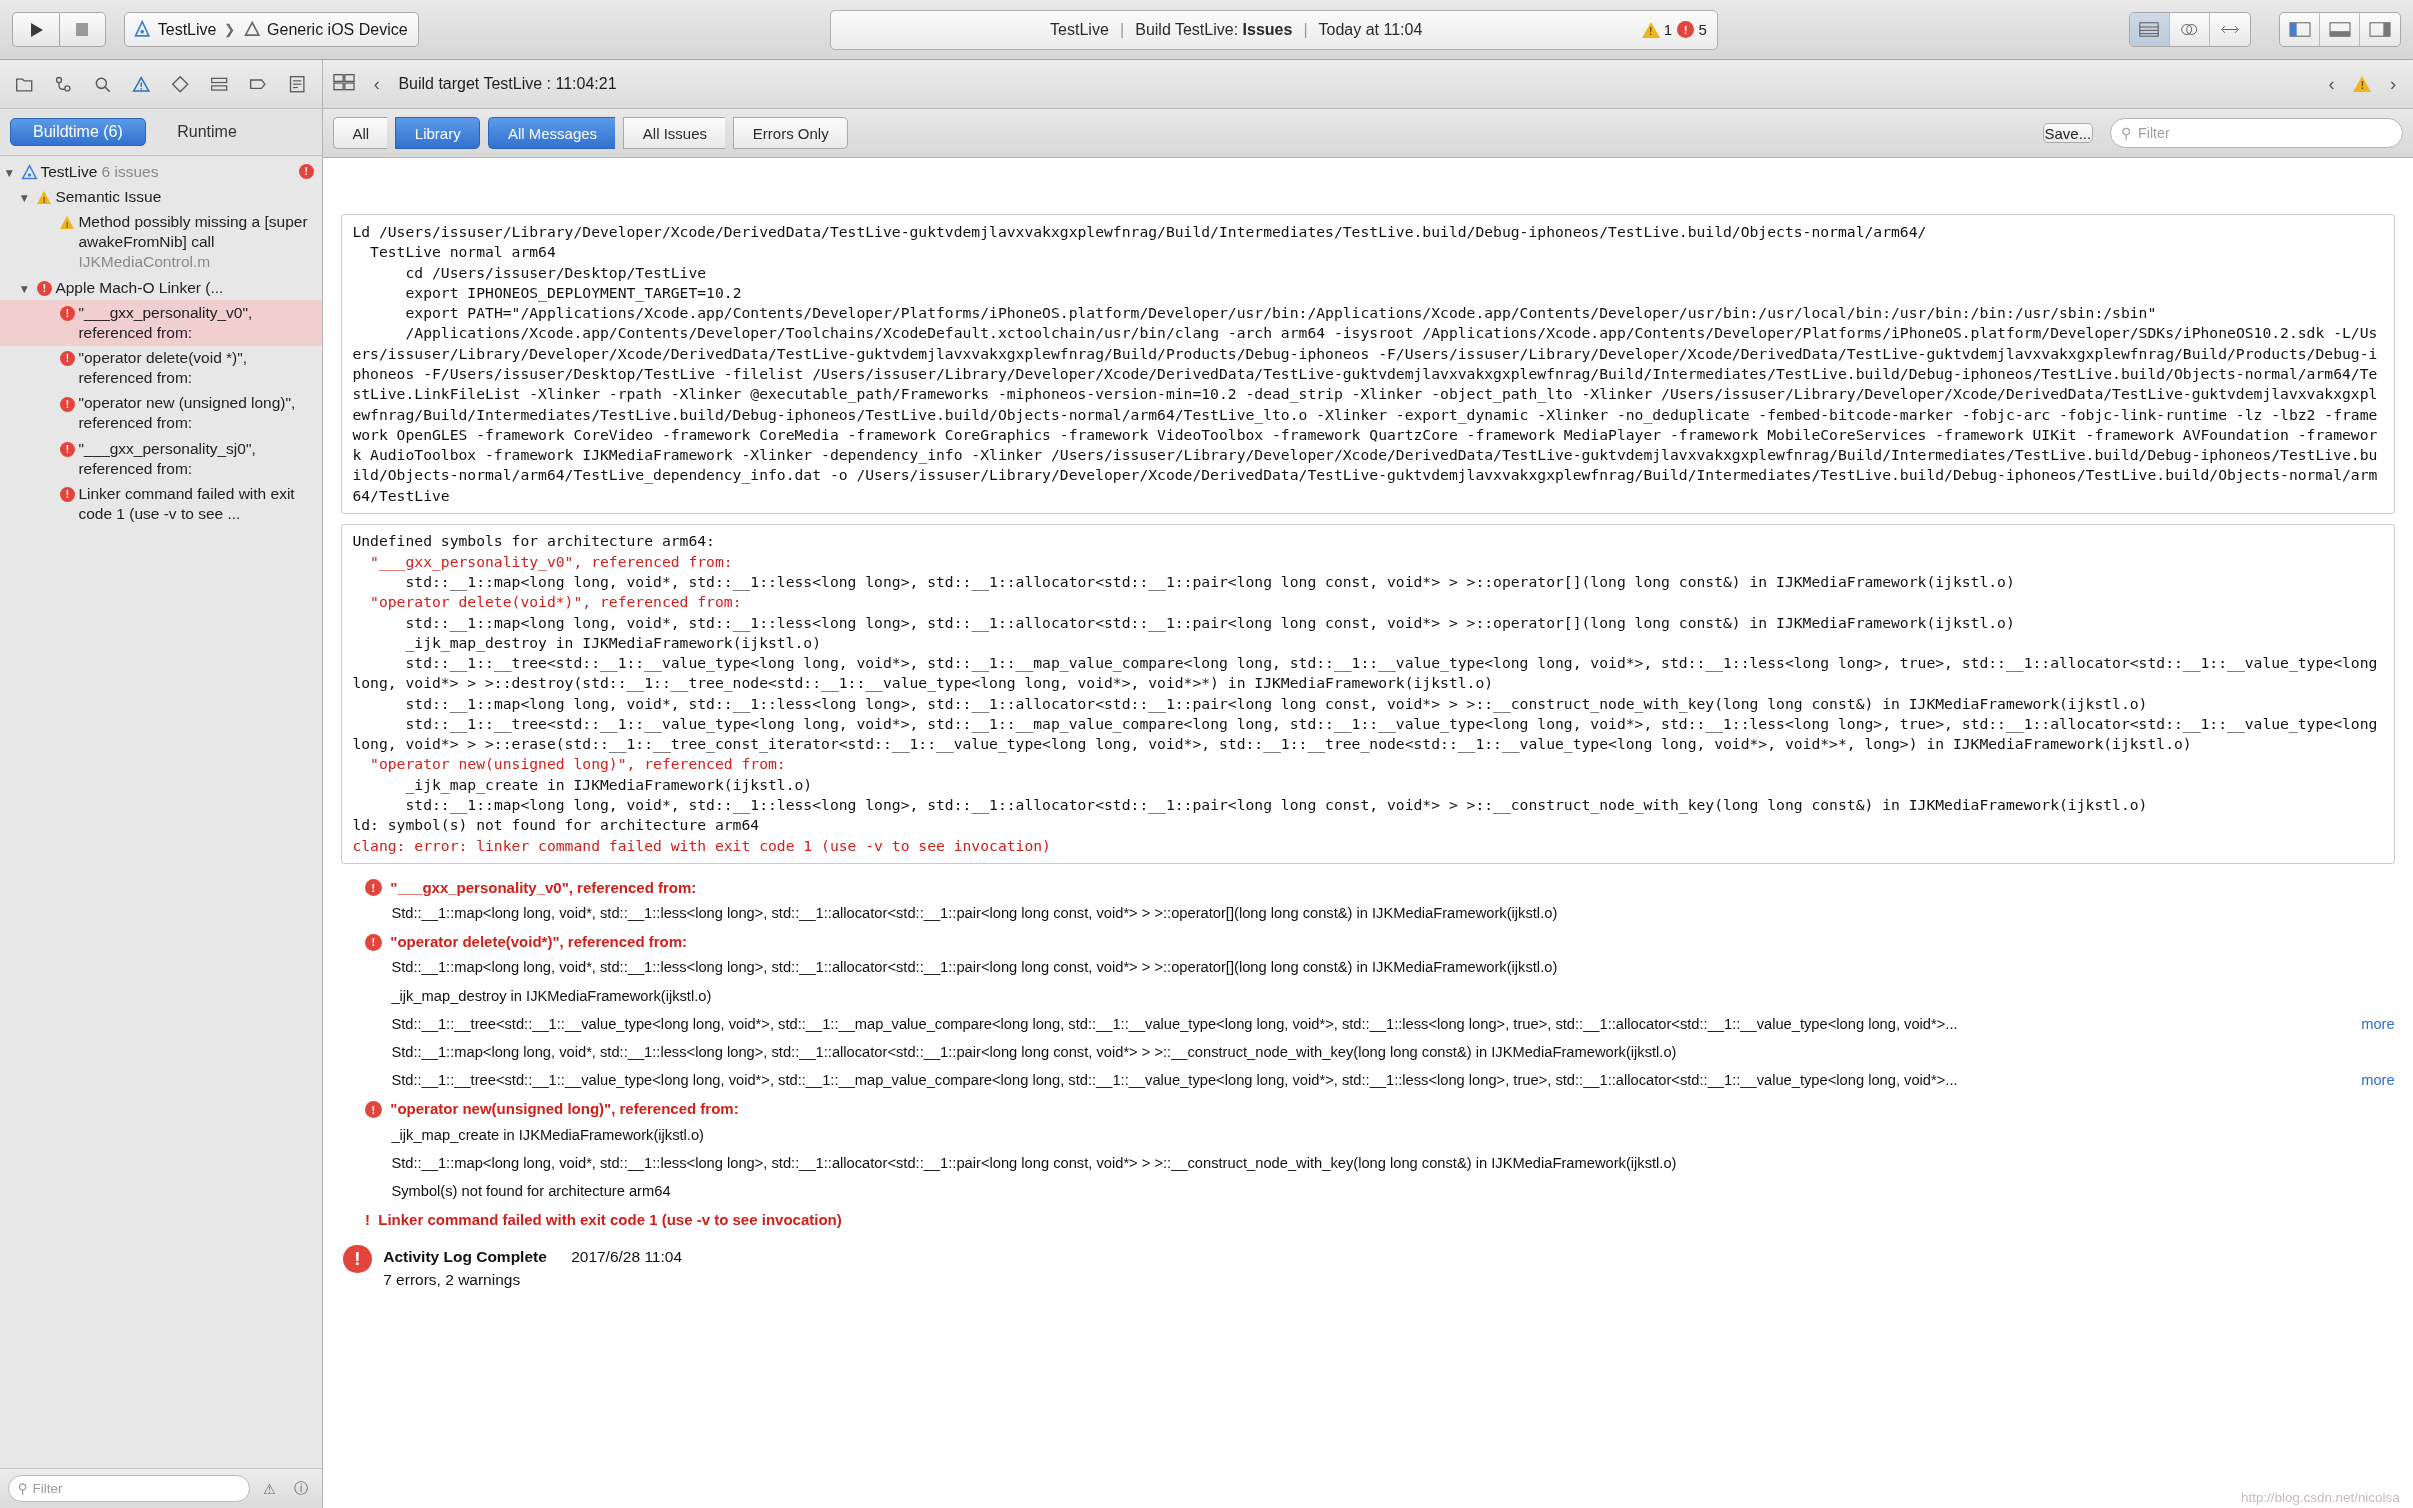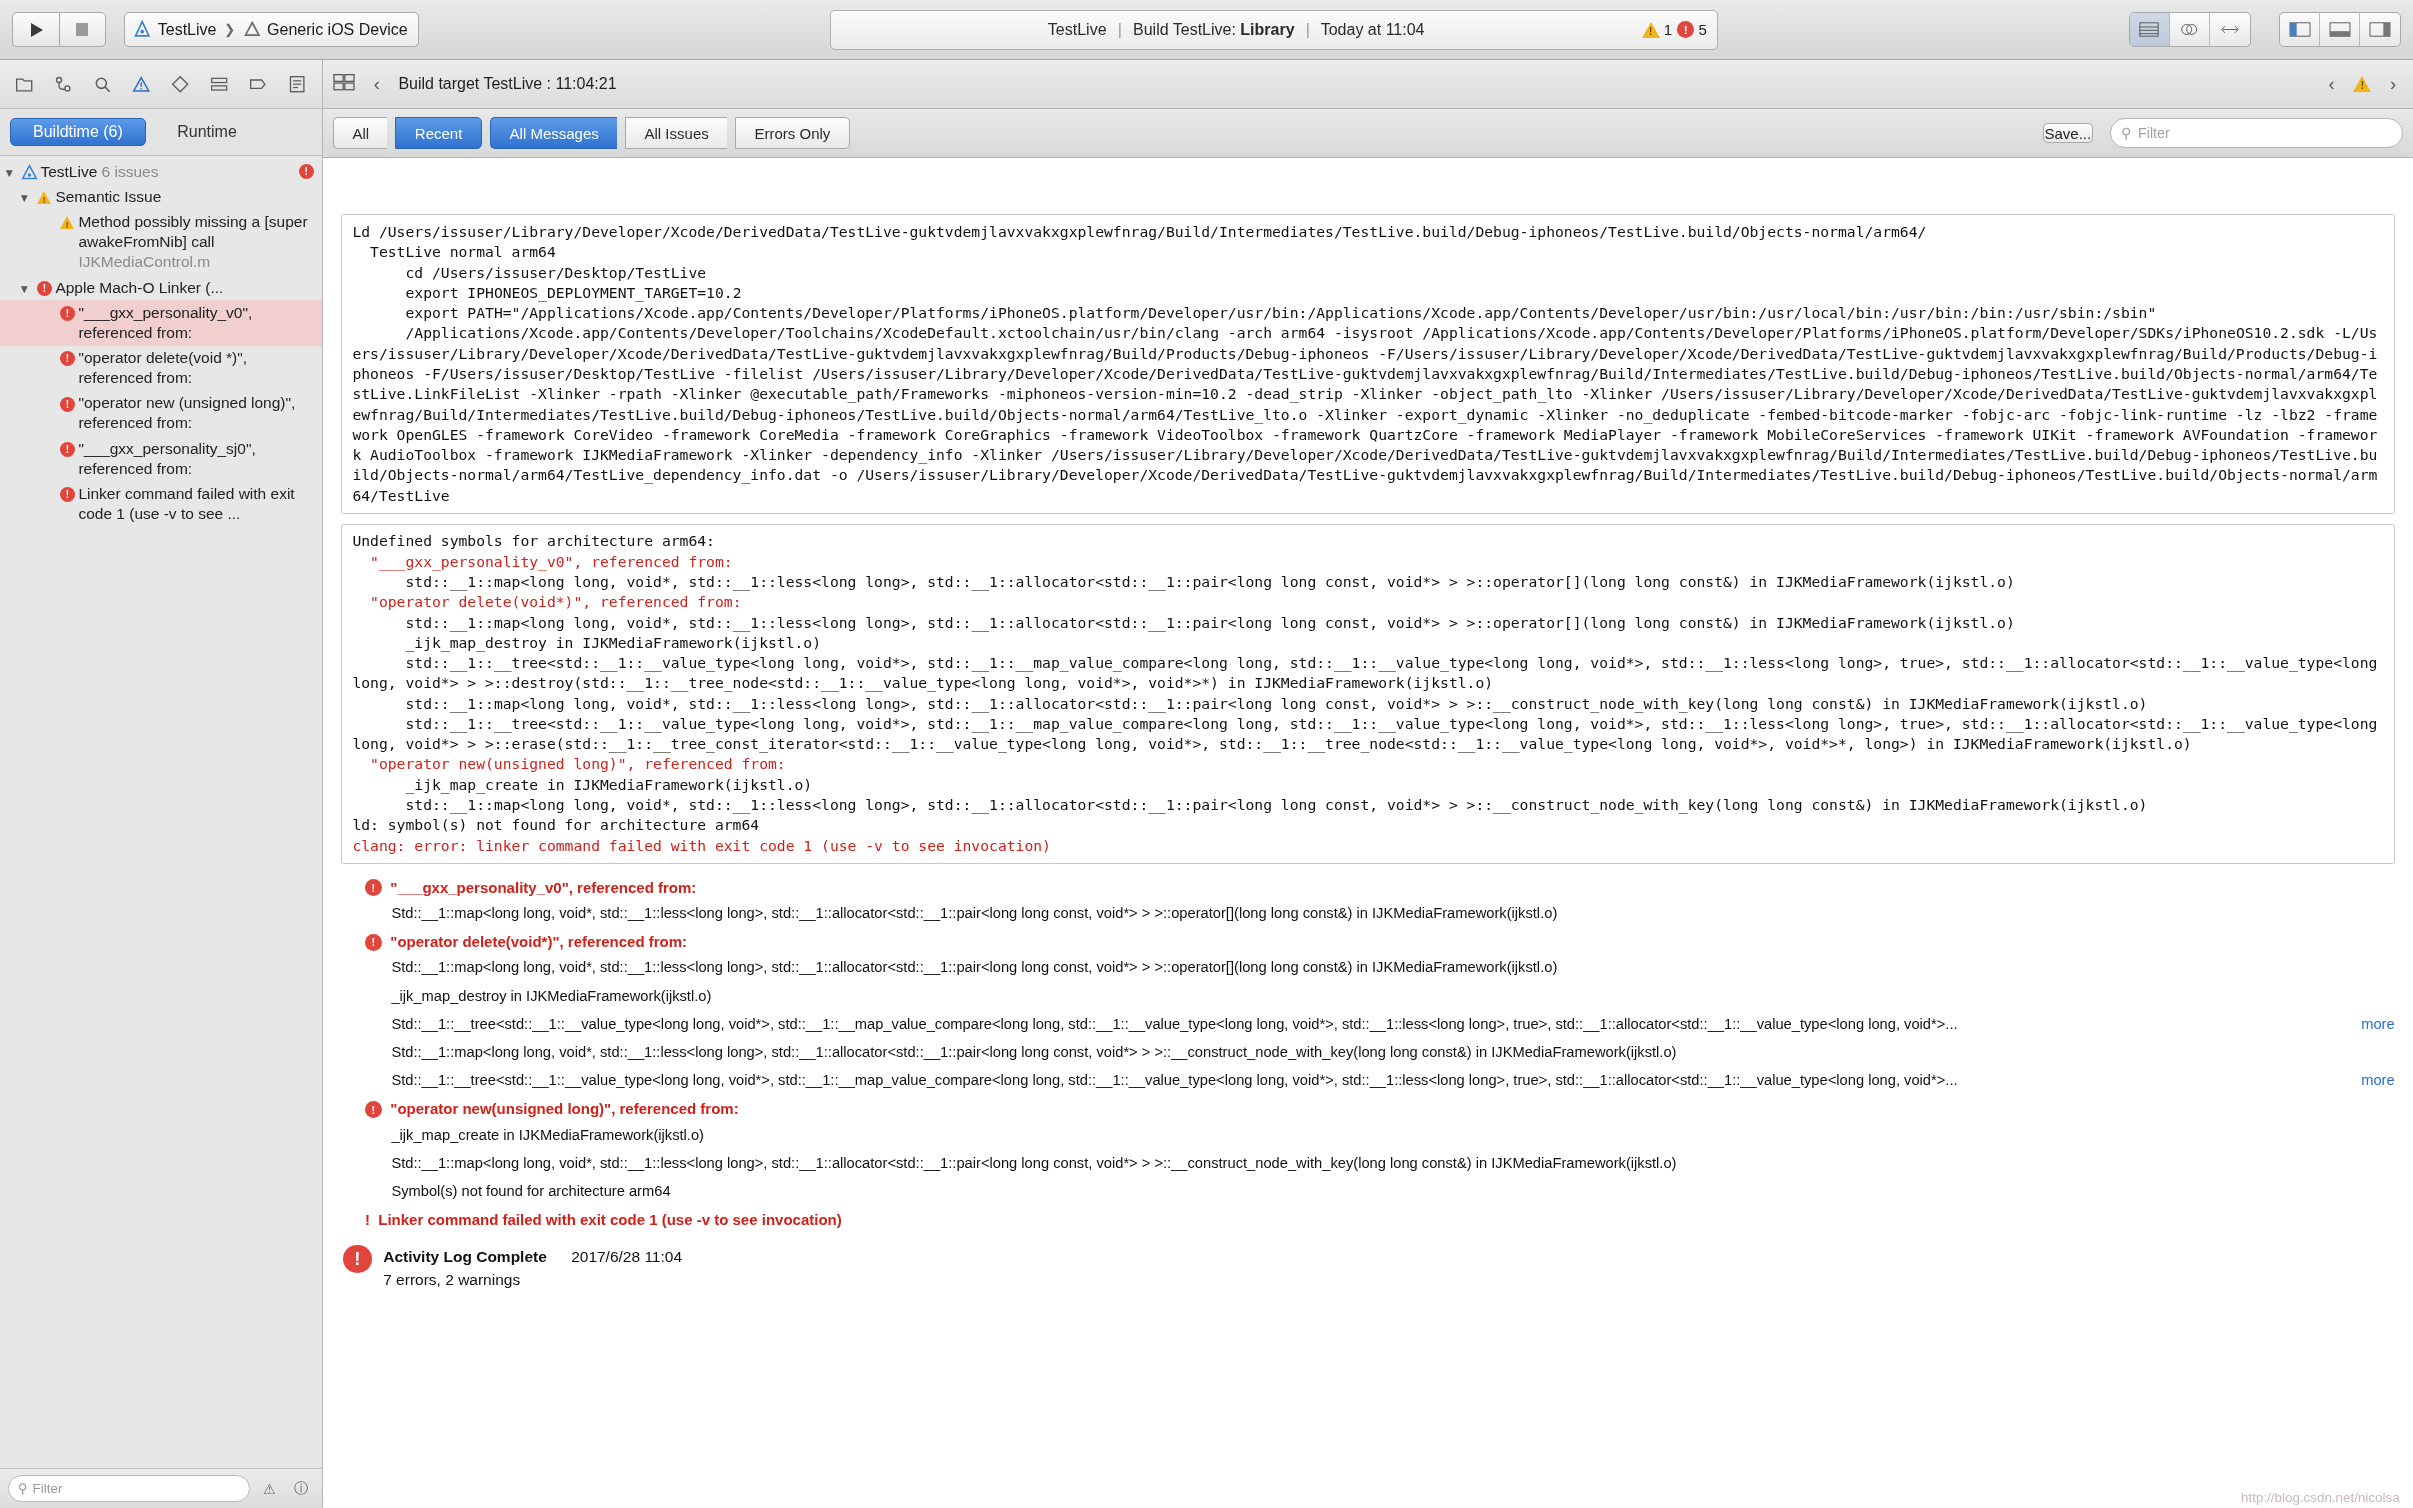--- a/index.html
+++ b/index.html
@@ -374,21 +374,21 @@
         <span>Generic iOS Device</span>
       </div>
     </div>
 
     <div class="tb-center">
       <div class="status-bar">
         <div class="status-text">
           <span>TestLive</span>
           <span class="sep">|</span>
           <span>Build TestLive:</span>
-          <b>Library</b>
+          <b>Issues</b>
           <span class="sep">|</span>
           <span>Today at 11:04</span>
         </div>
         <div class="status-badges">
           <div class="badge-warn">
             <div class="wtri"></div>
             <span>1</span>
           </div>
           <div class="badge-err">
             <div class="ecirc">!</div>
@@ -617,21 +617,21 @@
           <div>
               <div class="wtri"></div>
             </div>
           <div class="arrow">›</div>
         </div>
       </div>
 
       <div class="filterbar">
         <div class="fseg">
           <div class="fb">All</div>
-          <div class="fb active">Recent</div>
+          <div class="fb active">Library</div>
         </div>
         <div class="fseg">
           <div class="fb active">All Messages</div>
           <div class="fb">All Issues</div>
           <div class="fb">Errors Only</div>
         </div>
         <div class="spacer"></div>
         <div class="savebtn">Save...</div>
         <div class="searchbox">
           <span>⚲</span>

